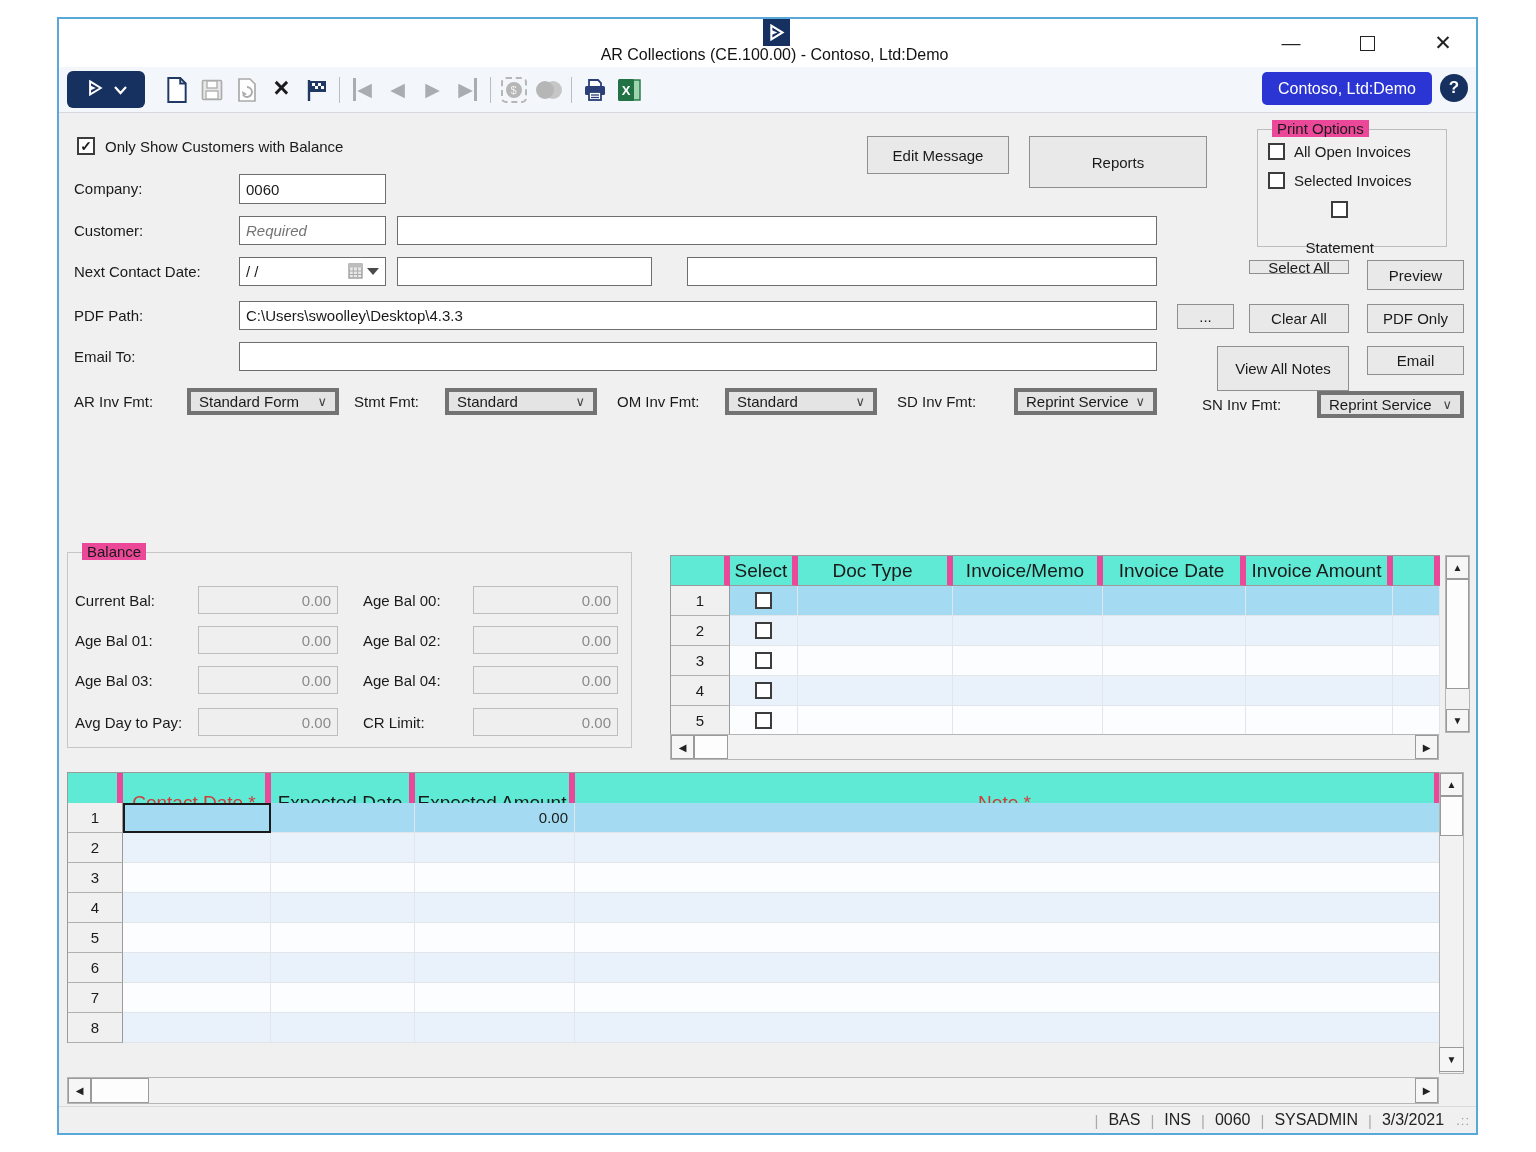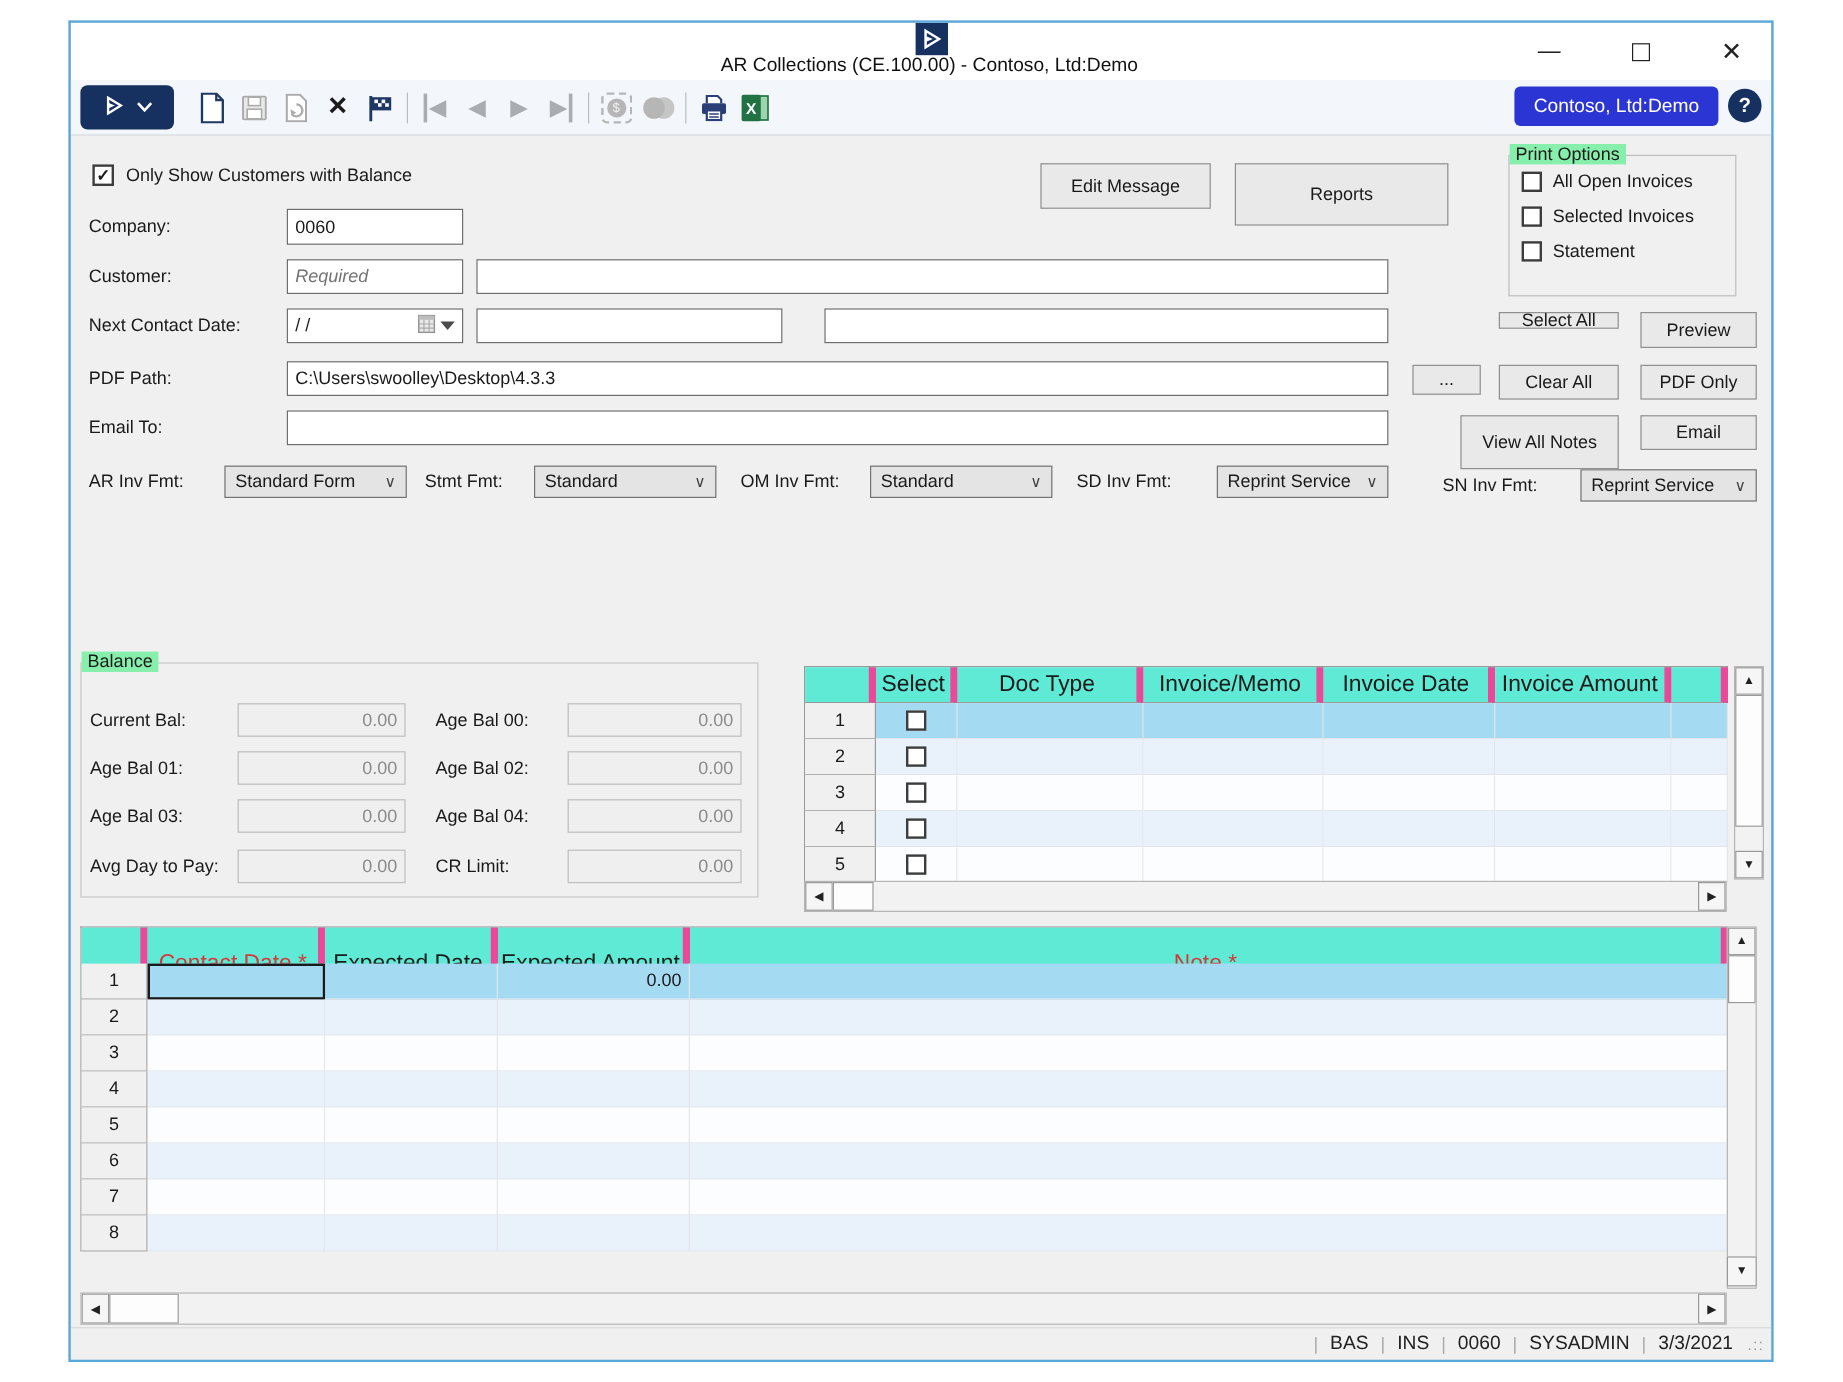--- a/index.html
+++ b/index.html
@@ -35,22 +35,22 @@
   .help-circle { position:absolute; right:8px; top:7px; width:28px; height:28px; border-radius:50%; background:#16305f;
                  color:#fff; font-weight:bold; display:flex; align-items:center; justify-content:center; font-size:17px; }
   
   .lbl { position:absolute; color:#1a1a1a; }
   .tb { position:absolute; background:#fff; border:1px solid #6e6e6e; padding:0 6px; display:flex; align-items:center; font-size:15px; }
   .tb.dis { background:#efefef; border:1px solid #bdbdbd; color:#8a8a8a; justify-content:flex-end; }
   .btn { position:absolute; background:#e9e9e9; border:1px solid #8f8f8f; display:flex; align-items:center; justify-content:center; font-size:15px; color:#1a1a1a; }
   .chk { width:18px; height:18px; background:#fff; border:2px solid #3c3c3c; display:inline-flex; align-items:center; justify-content:center; font-size:14px; font-weight:bold; color:#1a1a1a; flex:none; }
   .chk.small { width:17px; height:17px; }
   .gb { position:absolute; border:1px solid #c6c6c6; }
-  .gb-title { position:absolute; top:-10px; left:0; background:#86efac; padding:0 5px; font-size:15px; }
-  .dd { position:absolute; background:#e4e4e4; border:1px solid #737373; display:flex; align-items:center; padding:0 8px; font-size:15px; height:27px; }
+  .gb-title { position:absolute; top:-10px; left:14px; background:#ec4899; padding:0 5px; font-size:15px; }
+  .dd { position:absolute; background:#e4e4e4; border:4px solid #737373; display:flex; align-items:center; padding:0 8px; font-size:15px; height:27px; }
   .dd .arrow { margin-left:auto; color:#444; font-size:13px; }
   
   .grid { position:absolute; display:grid; border-top:1px solid #9a9a9a; border-left:1px solid #9a9a9a; background:#fff; }
   .gh { background:#5eead4; border-right:6px solid #ec4899; border-bottom:1px solid #9a9a9a; display:flex; align-items:center; justify-content:center; font-size:19px; }
   .rn { background:#f0f0f0; border-right:1px solid #9a9a9a; border-bottom:1px solid #b0b0b0; display:flex; align-items:center; justify-content:center; font-size:15px; }
   .cell { border-right:1px solid #e2e6ea; border-bottom:1px solid #e2e6ea; display:flex; align-items:center; }
   .cell.pale { background:#e9f1fb; }
   .cell.white { background:#fcfdff; }
   .cell.hl { background:#a5dbf2; }
   .red { color:#d23b3b; }
@@ -251,21 +251,21 @@
     <span class="gb-title">Print Options</span>
     <div id="print-options-list" style="position:absolute; left:10px; top:13px; display:flex; flex-direction:column; gap:12px;">
         <div style="display: flex; align-items: center; gap: 9px;">
           <div class="chk small"></div>
           <div>All Open Invoices</div>
         </div>
         <div style="display: flex; align-items: center; gap: 9px;">
           <div class="chk small"></div>
           <div>Selected Invoices</div>
         </div>
-        <div style="display: flex; align-items: center; gap: 9px;">
+        <div style="display: flex; align-items: center; gap: 21px; flex-direction: column;">
           <div class="chk small"></div>
           <div>Statement</div>
         </div>
       </div>
   </div>
 
   <div class="btn" style="left:1190px; top:241px; width:100px; height:14px;">Select All</div>
   <div class="btn" style="left:1308px; top:241px; width:97px; height:30px;">Preview</div>
   <div class="btn" style="left:1190px; top:285px; width:100px; height:29px;">Clear All</div>
   <div class="btn" style="left:1308px; top:285px; width:97px; height:29px;">PDF Only</div>

